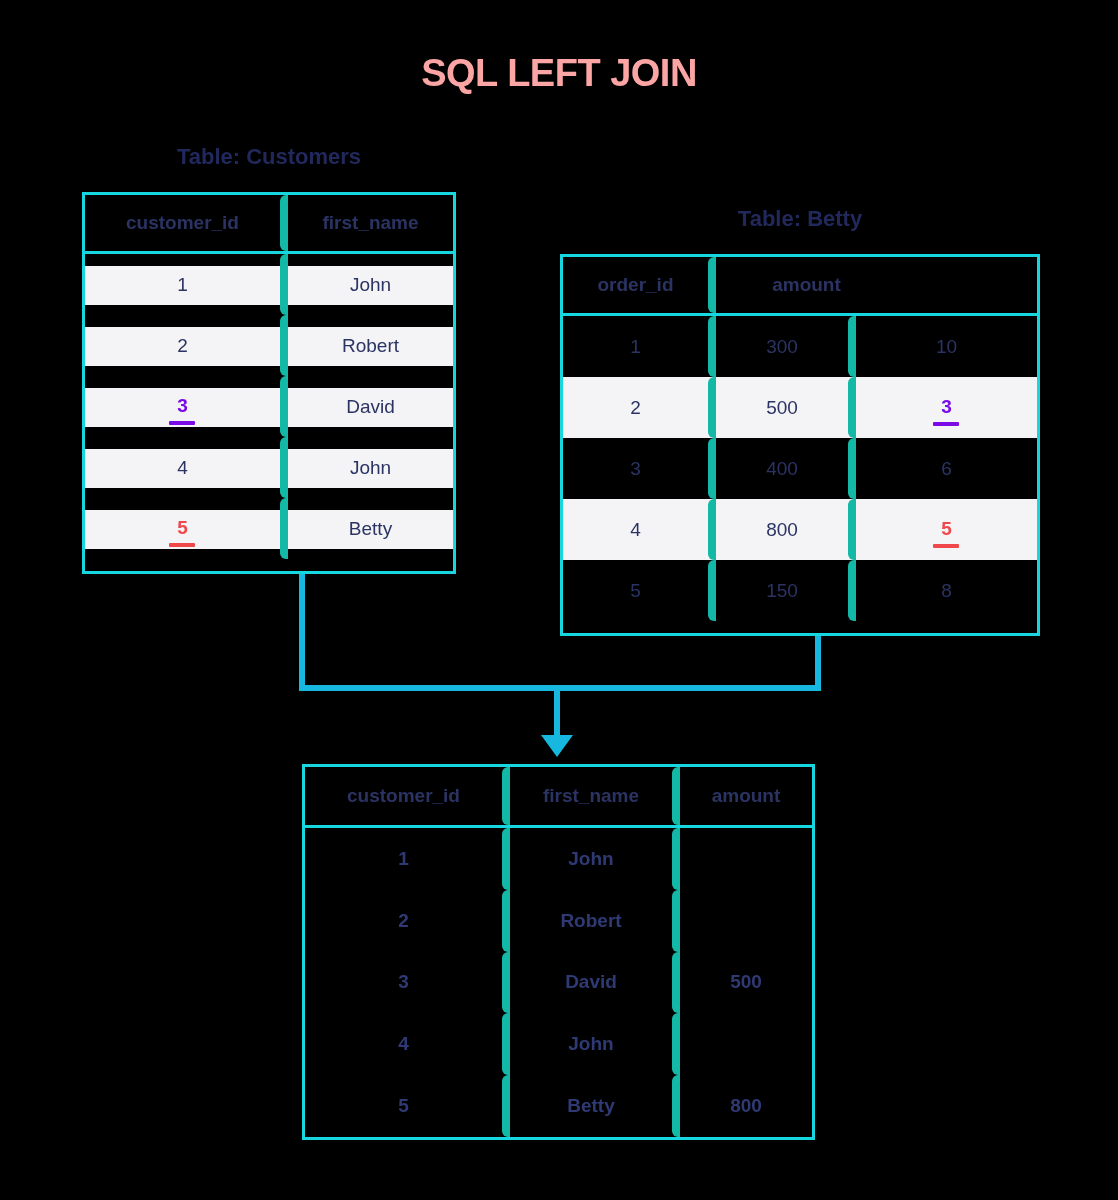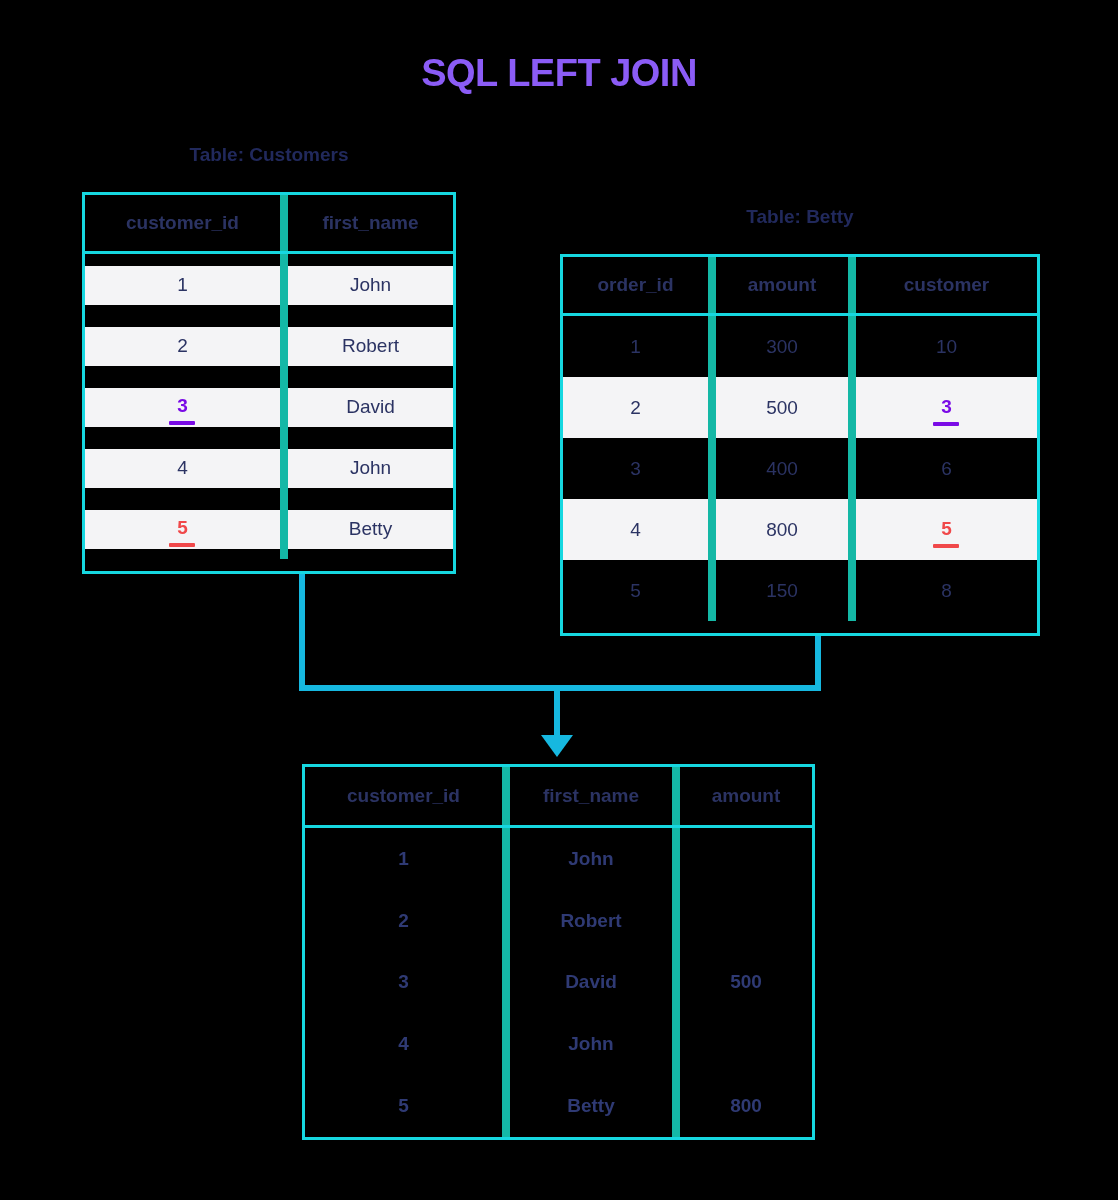--- a/index.html
+++ b/index.html
@@ -24,27 +24,27 @@
   
   .main-title {
     position: absolute;
     left: 0;
     top: 52px;
     width: 1118px;
     text-align: center;
     font-size: 38px;
     font-weight: 700;
     letter-spacing: -0.5px;
-    color: #8b5cf6;
+    color: #fca5a5;
   }
 
   
   .caption {
     position: absolute;
-    font-size: 19px;
+    font-size: 22px;
     font-weight: 700;
     color: #21295c;
     white-space: nowrap;
   }
   .caption-customers { left: 82px; top: 144px; width: 374px; text-align: center; }
   .caption-orders    { left: 560px; top: 206px; width: 480px; text-align: center; }
 
   
   .tbl {
     position: absolute;
@@ -63,20 +63,21 @@
   }
   .cell {
     box-sizing: border-box;
     display: flex;
     align-items: center;
     justify-content: center;
     font-size: 19px;
     font-weight: 500;
     color: #2b3363;
     position: relative;
+    border-radius: 6px;
   }
   .cell.hd {
     font-size: 19px;
     font-weight: 700;
     color: #2b3363;
   }
   .cell + .cell { border-left: 8px solid #14b8a6; }
 
   
   .mark {
@@ -257,21 +258,20 @@
 
     </div>
   </div>
 
   <div class="caption caption-orders">Table: Betty</div>
 
   <div class="tbl" id="tbl-orders">
     <div class="tbl-head">
       <div class="cell hd">order_id</div>
       <div class="cell hd">amount</div>
-      <div class="cell hd">customer</div>
     </div>
     <div class="tbl-body">
 
       <div class="row">
         <div class="cell">1</div>
         <div class="cell">300</div>
         <div class="cell">10</div>
       </div>
 
       <div class="row alt">

